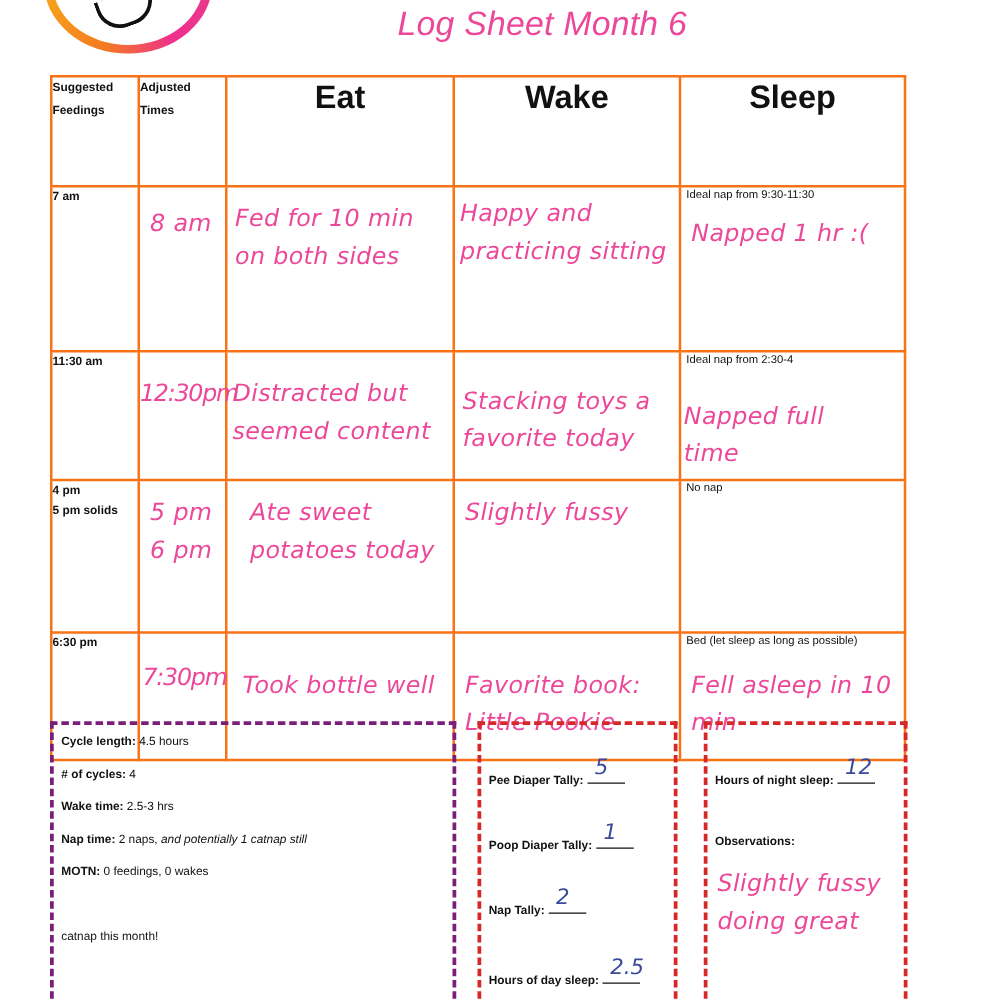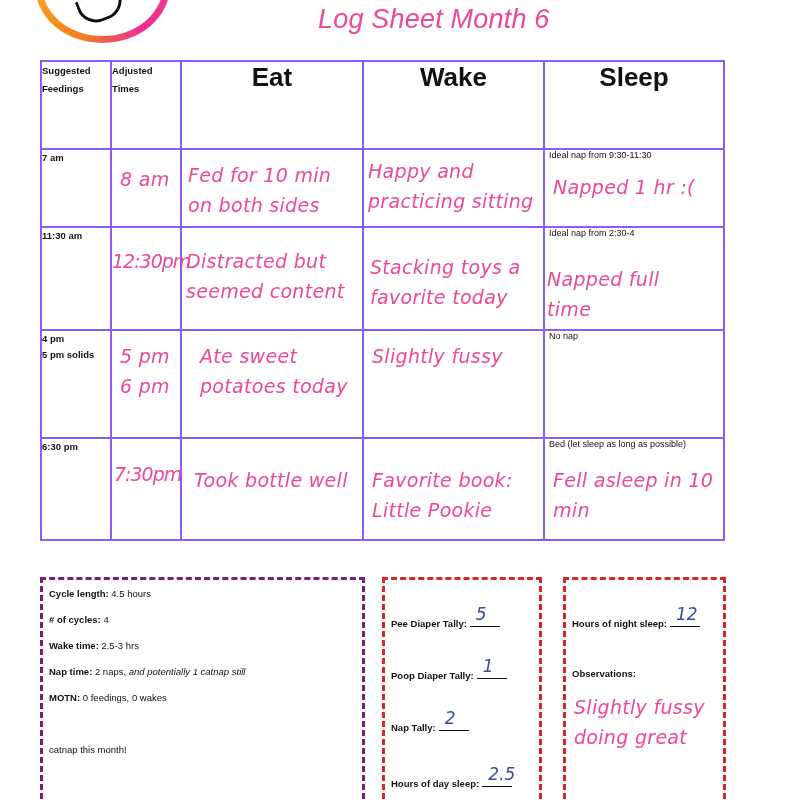--- a/index.html
+++ b/index.html
@@ -23,21 +23,21 @@
   }
   .title {
     position:absolute; left:318px; top:4px; font-size:27px; font-style:italic;
     font-family:"Liberation Sans", sans-serif; color:#ec4899; letter-spacing:0.2px;
   }
   table.log {
     position:absolute; left:40px; top:60px; border-collapse:collapse;
     table-layout:fixed;
   }
   table.log td, table.log th {
-    border:2px solid #8b5cf6; vertical-align:top; padding:0; position:relative;
+    border:2px solid #f97316; vertical-align:top; padding:0; position:relative;
   }
   .hdr-small { font-size:9.5px; font-weight:bold; padding:4px 3px; line-height:18px; text-align:left; }
   .hdr-big { font-size:26px; font-weight:bold; text-align:center; padding-top:6px; }
   .time-lbl { font-size:9.5px; font-weight:bold; padding:5px 3px; line-height:16px; }
   .hand {
     font-family:"DejaVu Sans", sans-serif; font-weight:200;
     color:#ec4899; font-size:19px; line-height:30px; letter-spacing:0.3px;
     font-style:italic;
   }
   .hint { font-size:9px; padding:0 4px; color:#111; }
@@ -73,21 +73,21 @@
   </colgroup>
   <tbody>
       <tr style="height:88px">
     <th class="hdr-small"><span>Suggested</span><br><span>Feedings</span></th>
     <th class="hdr-small"><span>Adjusted</span><br><span>Times</span></th>
     <th class="hdr-big">Eat</th>
     <th class="hdr-big">Wake</th>
     <th class="hdr-big">Sleep</th>
   </tr>
 
-  <tr style="height:78px">
+  <tr style="height:132px">
     <td class="time-lbl"><span>7 am</span></td>
     <td>
           <div class="hand cell-hand" style="top:14px;left:8px">8 am</div>
         </td>
     <td>
           <div class="hand cell-hand" style="top:10px"><span>Fed for 10 min</span><br><span>on both sides</span></div>
         </td>
     <td>
           <div class="hand cell-hand" style="top:6px;left:4px"><span>Happy and</span><br><span>practicing sitting</span></div>
         </td>
@@ -107,21 +107,21 @@
         </td>
     <td>
           <div class="hand cell-hand" style="top:24px;left:6px"><span>Stacking toys a</span><br><span>favorite today</span></div>
         </td>
     <td>
           <div class="hint">Ideal nap from 2:30-4</div>
           <div class="hand cell-hand" style="top:36px;left:2px"><span>Napped full</span><br><span>time</span></div>
         </td>
   </tr>
 
-  <tr style="height:108px">
+  <tr style="height:122px">
     <td class="time-lbl"><span>4 pm</span><br><span>5 pm solids</span></td>
     <td>
           <div class="hand cell-hand" style="top:10px;left:8px"><span>5 pm</span><br><span>6 pm</span></div>
         </td>
     <td>
           <div class="hand cell-hand" style="top:10px;left:18px"><span>Ate sweet</span><br><span>potatoes today</span></div>
         </td>
     <td>
           <div class="hand cell-hand" style="top:10px;left:8px"><span>Slightly fussy</span></div>
         </td>

